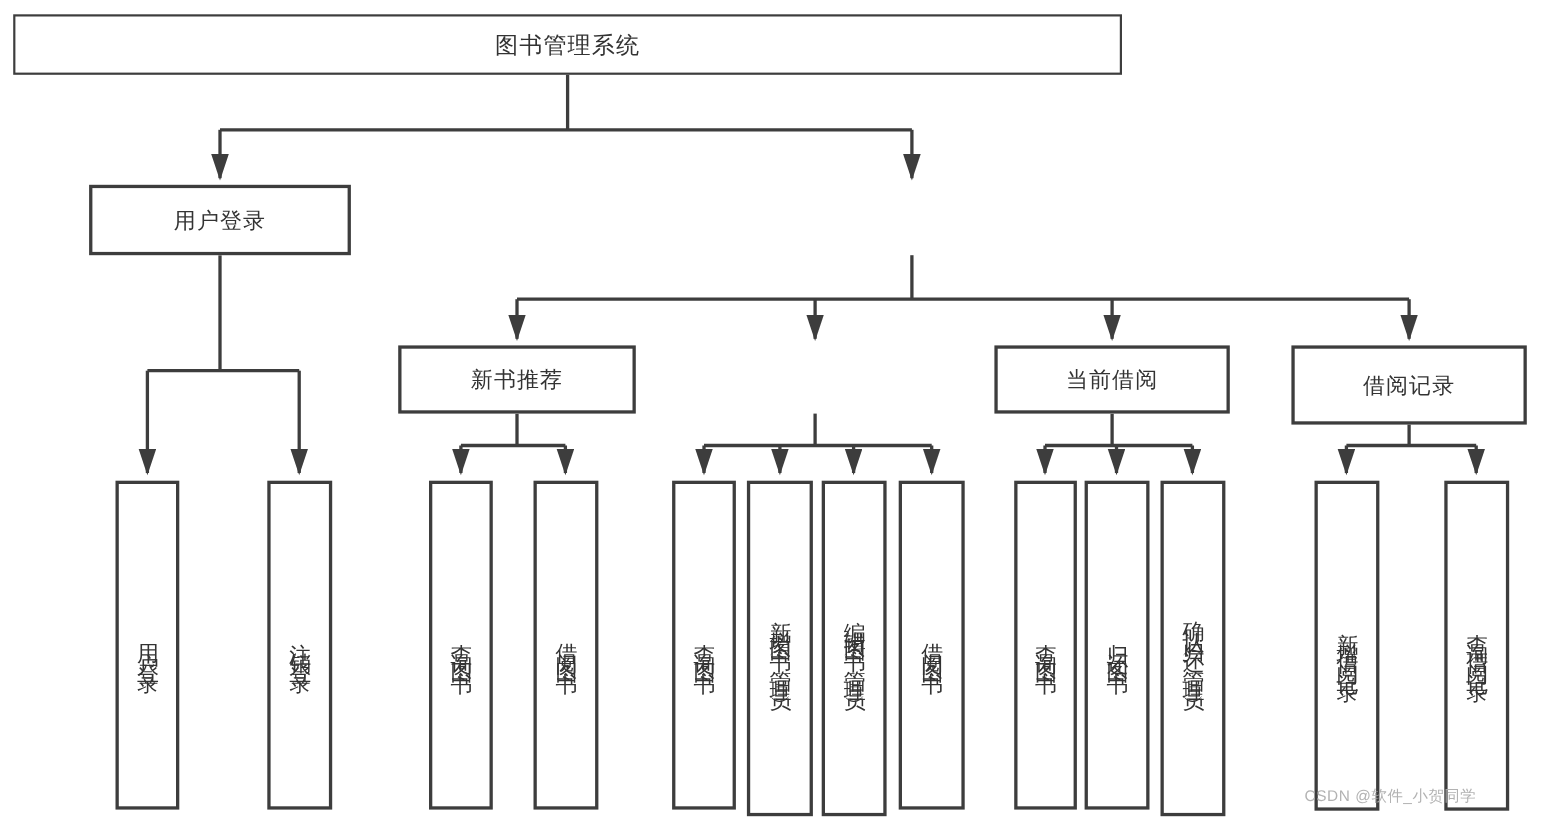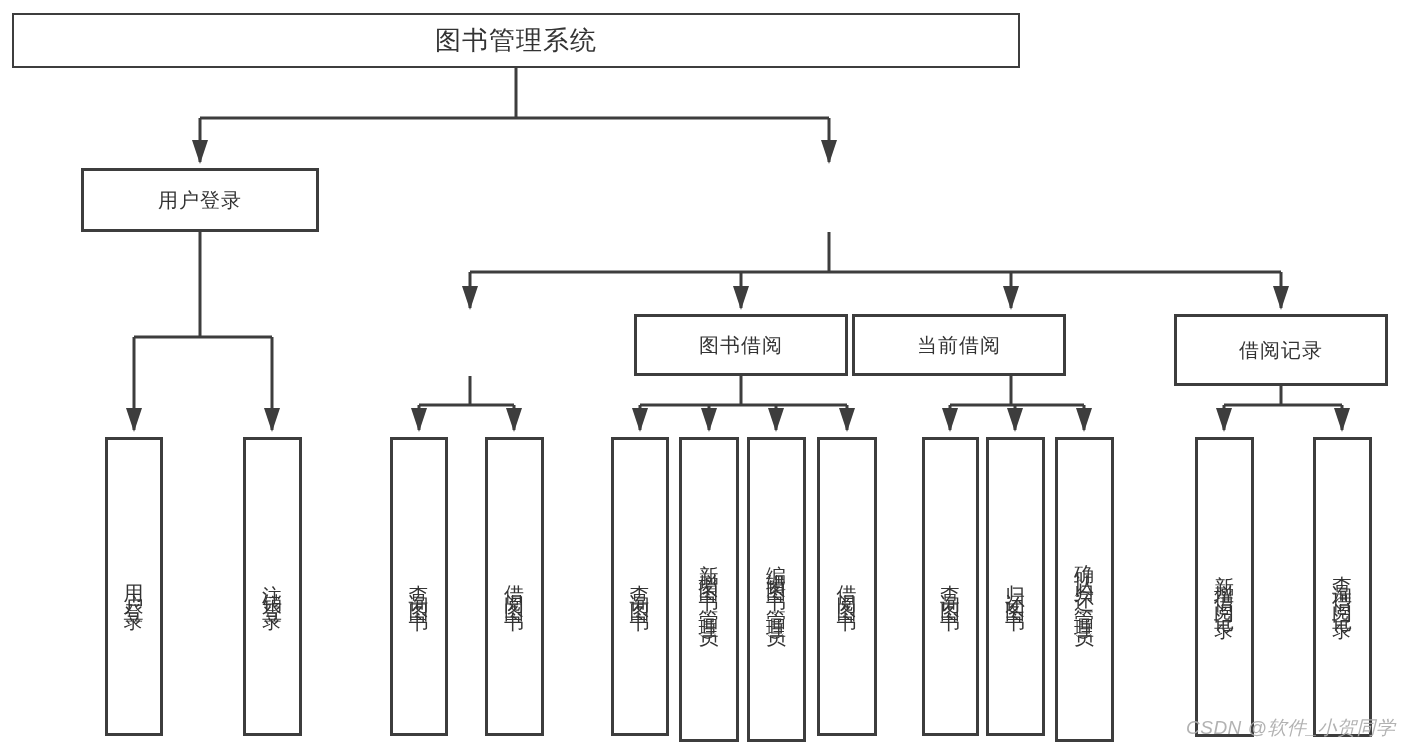--- a/index.html
+++ b/index.html
@@ -28,39 +28,38 @@
     color: #333333;
     z-index: 2;
   }
   .node.root { border-width: 2px; }
   .hlabel {
     font-size: 20px;
     letter-spacing: 1px;
     white-space: nowrap;
     color: #333333;
   }
-  .root .hlabel { font-size: 26px; }
+  .root .hlabel { font-size: 21px; }
   .leaf .vlabel {
     writing-mode: vertical-rl;
     text-orientation: mixed;
     font-size: 20px;
     letter-spacing: 9px;
     line-height: 1;
     color: #333333;
   }
   .watermark {
     position: absolute;
     left: 1186px;
     top: 715px;
-    font-size: 19px;
+    font-size: 14px;
     color: rgba(171, 171, 171, 0.92);
     white-space: nowrap;
     z-index: 3;
     letter-spacing: 0.5px;
-    font-style: italic;
   }
 </style>
 </head>
 <body>
 
 <div class="canvas">
 
   <svg class="connectors" viewBox="0 0 1405 747" xmlns="http://www.w3.org/2000/svg">
     <defs>
       <marker id="arrow" markerUnits="userSpaceOnUse" markerWidth="26" markerHeight="18" refX="22" refY="8" orient="auto">
@@ -107,24 +106,24 @@
   </svg>
 
   <div class="node root" style="left:12px;top:13px;width:1008px;height:55px">
     <span class="hlabel">图书管理系统</span>
   </div>
 
   <div class="node" style="left:81px;top:168px;width:238px;height:64px">
     <span class="hlabel">用户登录</span>
   </div>
 
-  <div class="node" style="left:634px;top:314px;width:214px;height:62px">
-    <span class="hlabel">图书借阅</span>
+  <div class="node" style="left:362px;top:314px;width:216px;height:62px">
+    <span class="hlabel">新书推荐</span>
   </div>
-  <div class="node" style="left:852px;top:314px;width:214px;height:62px">
+  <div class="node" style="left:904px;top:314px;width:214px;height:62px">
     <span class="hlabel">当前借阅</span>
   </div>
   <div class="node" style="left:1174px;top:314px;width:214px;height:72px">
     <span class="hlabel">借阅记录</span>
   </div>
 
   <div class="node leaf" style="left:105px;top:437px;width:58px;height:299px">
     <span class="vlabel">用户登录</span>
   </div>
   <div class="node leaf" style="left:243px;top:437px;width:59px;height:299px">

